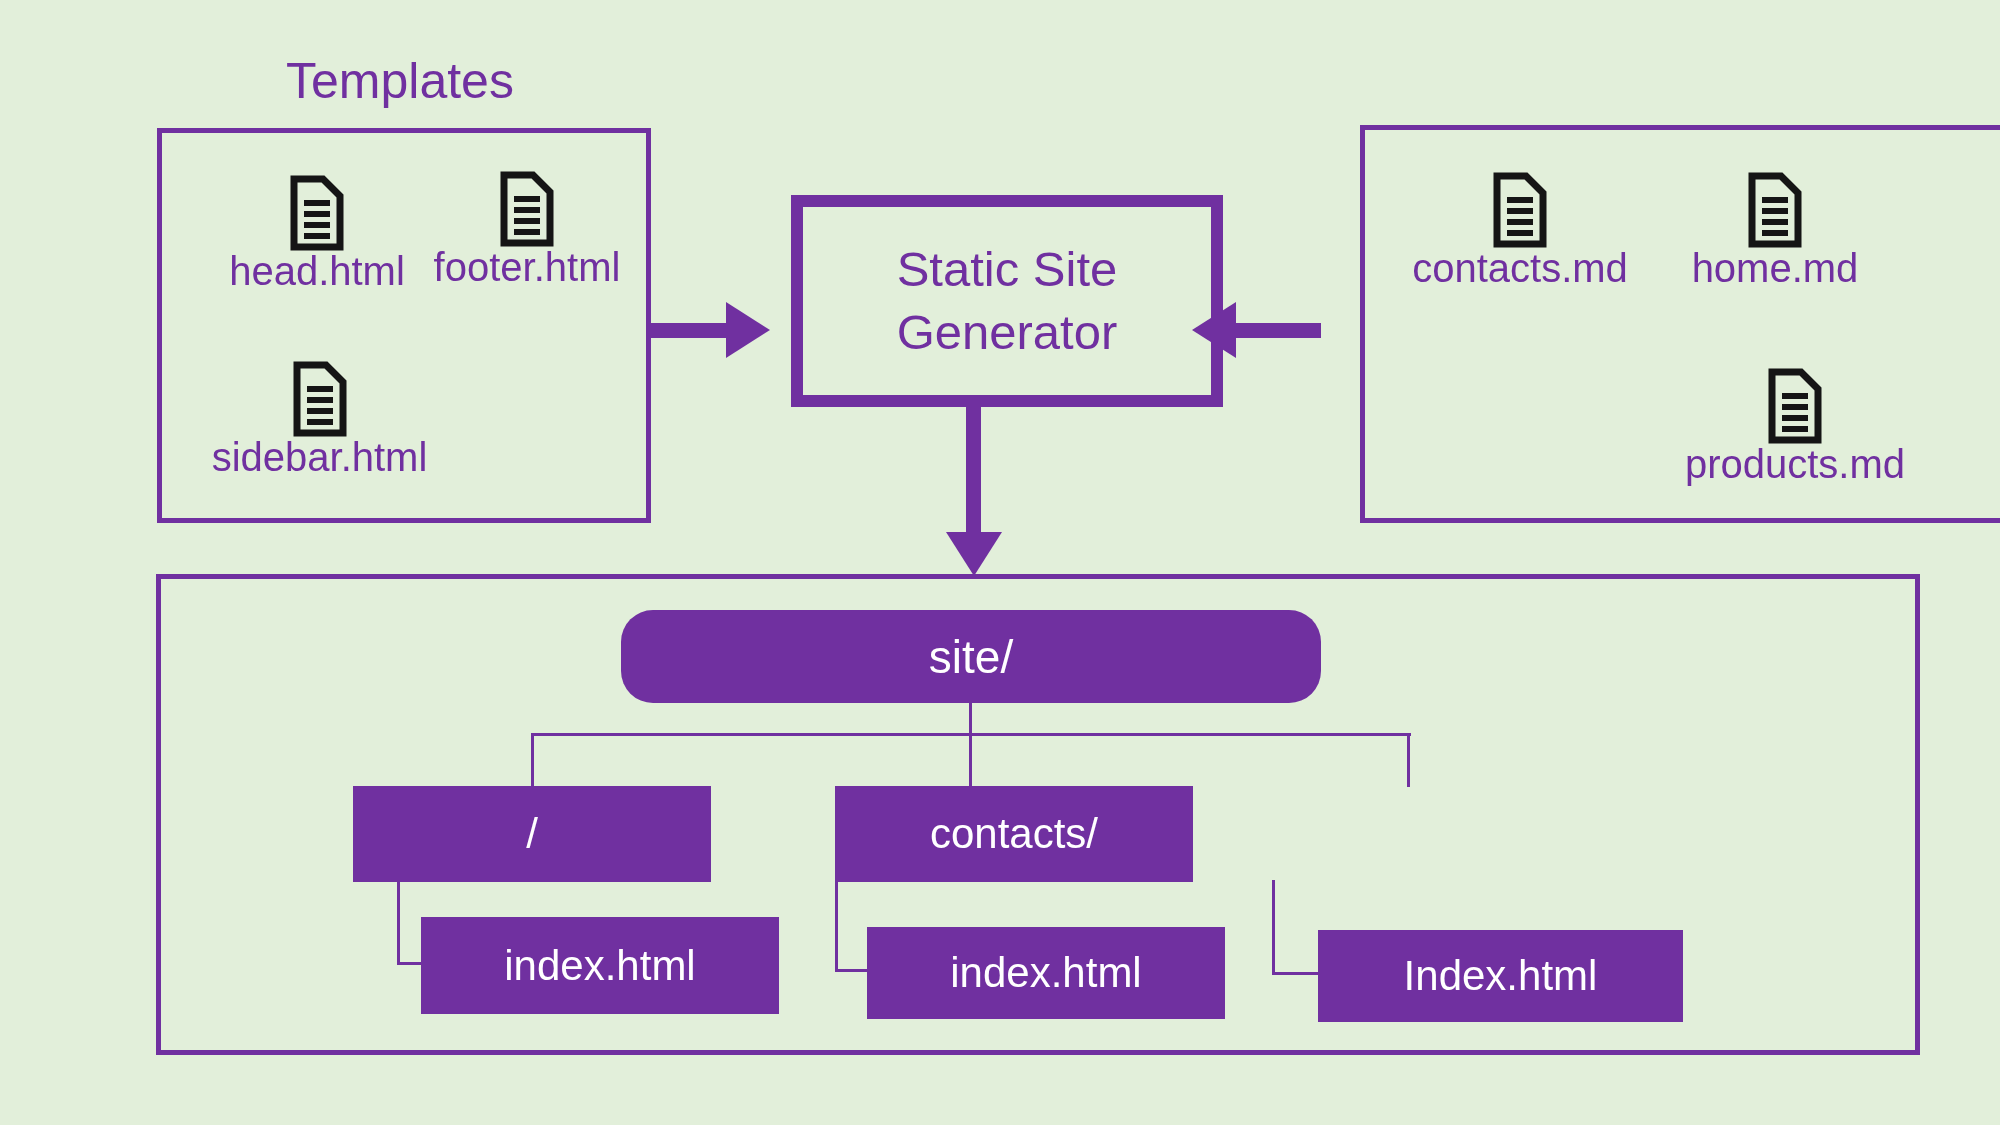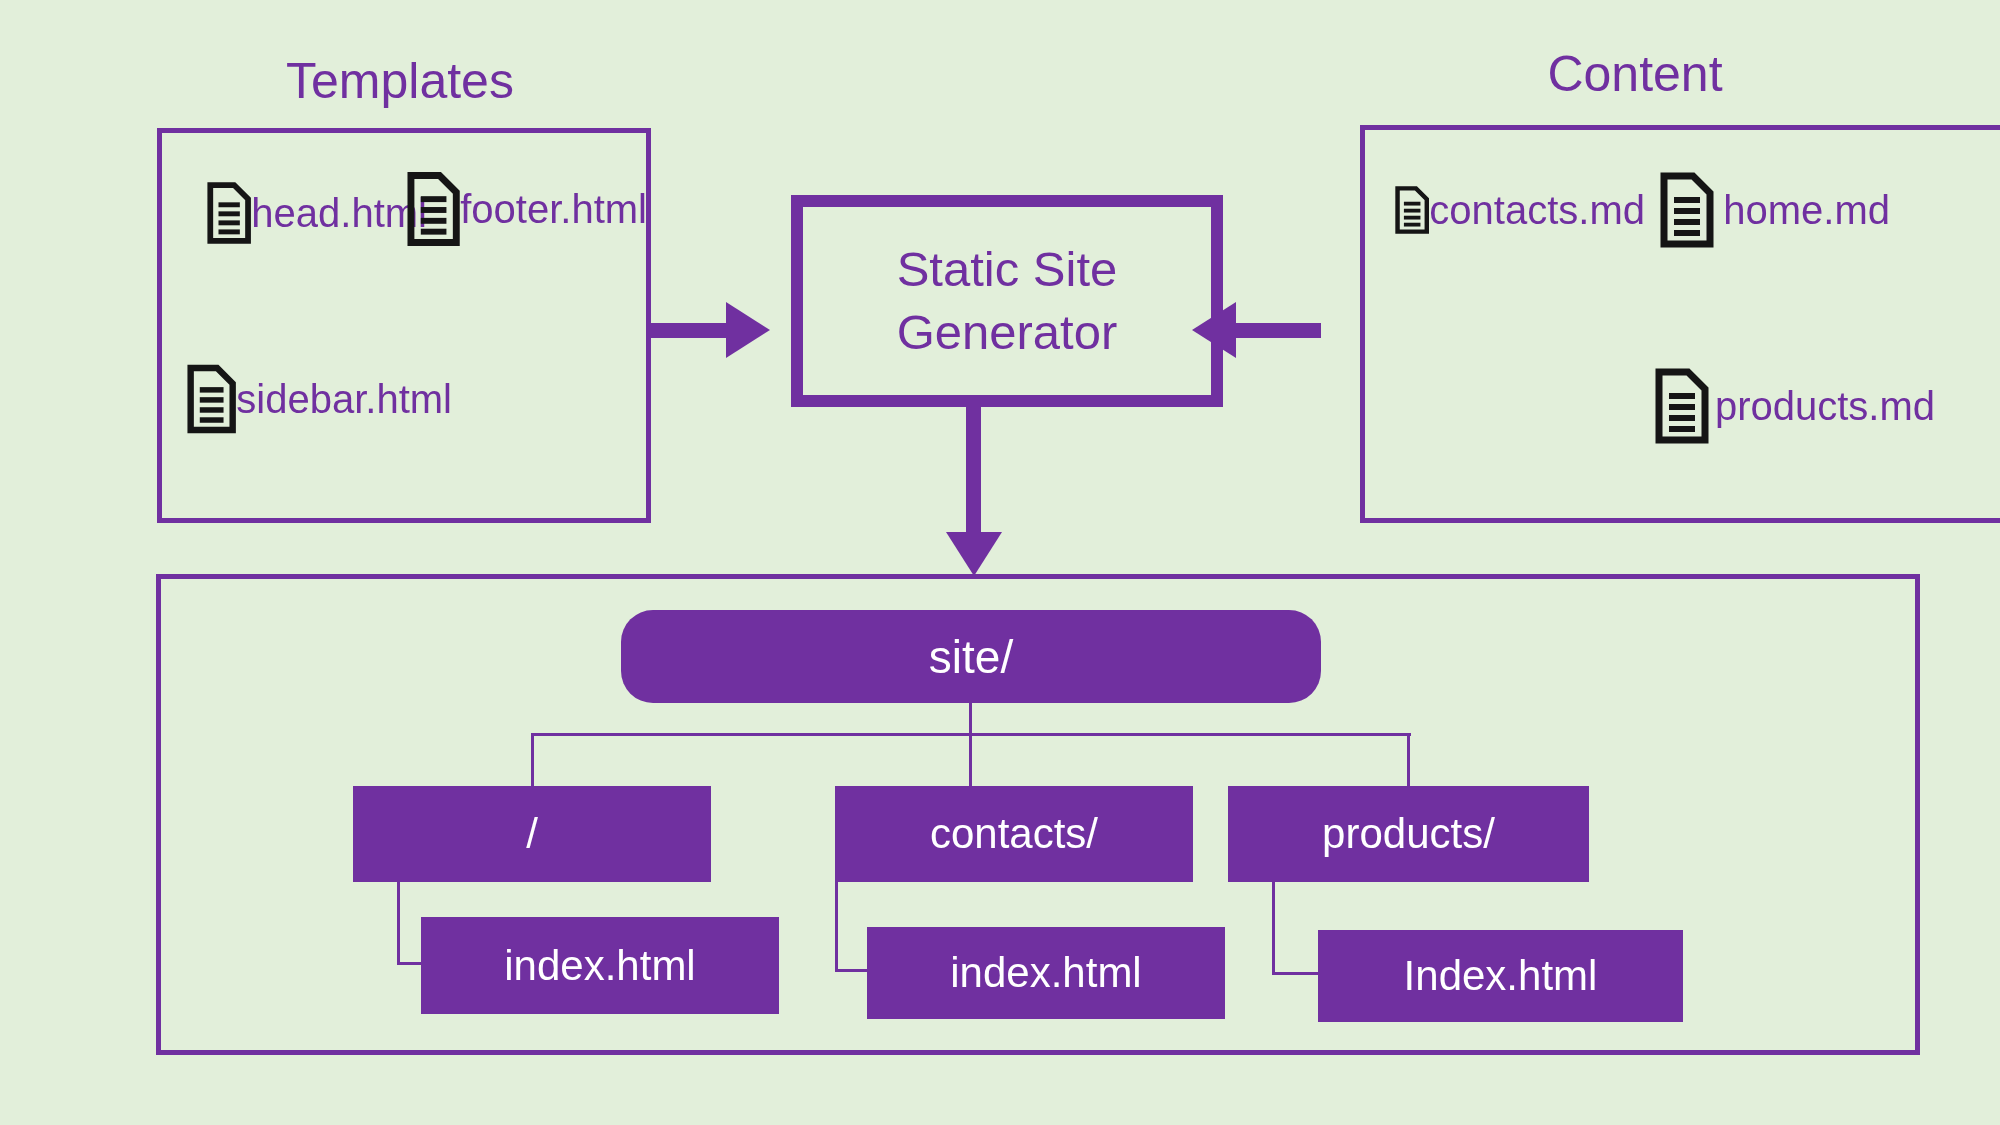--- a/index.html
+++ b/index.html
@@ -20,24 +20,23 @@
   }
   .panel {
     position: absolute;
     border: 5px solid #7030a0;
     box-sizing: border-box;
     background: transparent;
   }
   .file-item {
     position: absolute;
     display: flex;
-    flex-direction: row;
+    flex-direction: column;
     align-items: center;
     gap: 0;
-    justify-content: space-between;
   }
   .file-label {
     color: #7030a0;
     font-size: 40px;
     white-space: nowrap;
     line-height: 1;
   }
   .gen-box {
     position: absolute;
     border: 12px solid #7030a0;
@@ -83,21 +82,20 @@
     border-top: 44px solid #7030a0;
   }
   .doc-icon { display: block; }
 </style>
 </head>
 <body>
 
 <div class="canvas">
 
   <div class="section-title" style="left:230px; top:52px; width:340px;">Templates</div>
-  <div class="section-title" style="left:1465px; top:45px; width:340px;">Content</div>
 
   <div class="panel" style="left:157px; top:128px; width:494px; height:395px;">
     <div class="file-item" style="left:45px; top:42px; width:220px;">
       <svg class="doc-icon" width="54" height="76" viewBox="0 0 54 76">
         <path d="M4 4 H33 L50 21 V72 H4 Z" fill="none" stroke="#151515" stroke-width="7"></path>
         <line x1="14" y1="28" x2="40" y2="28" stroke="#151515" stroke-width="6"></line>
         <line x1="14" y1="39" x2="40" y2="39" stroke="#151515" stroke-width="6"></line>
         <line x1="14" y1="50" x2="40" y2="50" stroke="#151515" stroke-width="6"></line>
         <line x1="14" y1="61" x2="40" y2="61" stroke="#151515" stroke-width="6"></line>
       </svg>
@@ -190,19 +188,18 @@
   <div class="hline" style="left:397px; top:962px; width:26px;"></div>
   <div class="vline" style="left:835px; top:880px; height:92px;"></div>
   <div class="hline" style="left:835px; top:969px; width:34px;"></div>
   <div class="vline" style="left:1272px; top:880px; height:95px;"></div>
   <div class="hline" style="left:1272px; top:972px; width:48px;"></div>
 
   <div class="node" style="left:621px; top:610px; width:700px; height:93px; font-size:46px;border-radius:32px;">site/</div>
 
   <div class="node" style="left:353px; top:786px; width:358px; height:96px;">/</div>
   <div class="node" style="left:791px; top:786px; width:358px; height:96px;margin-left:44px;">contacts/</div>
-  <div class="node" style="left:1228px; top:786px; width:361px; height:96px;">products/</div>
 
   <div class="node" style="left:421px; top:917px; width:358px; height:97px;">index.html</div>
   <div class="node" style="left:867px; top:927px; width:358px; height:92px;">index.html</div>
   <div class="node" style="left:1318px; top:930px; width:365px; height:92px;">Index.html</div>
 
 </div>
 
 </body></html>

